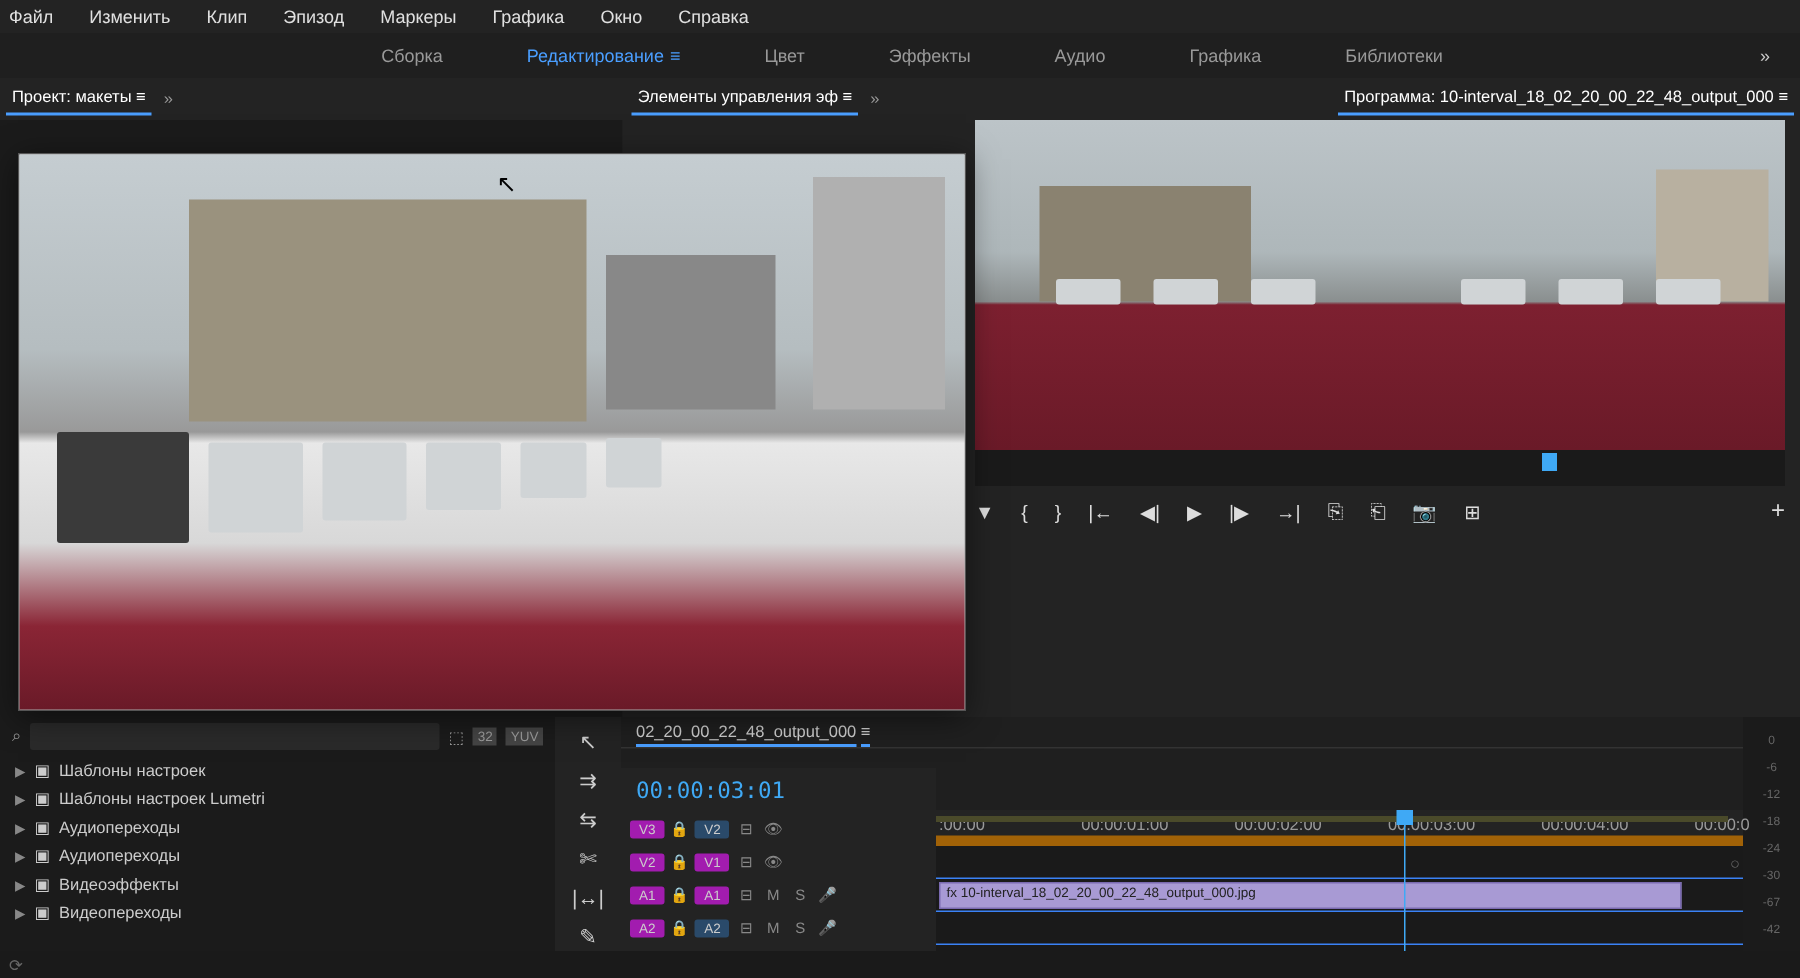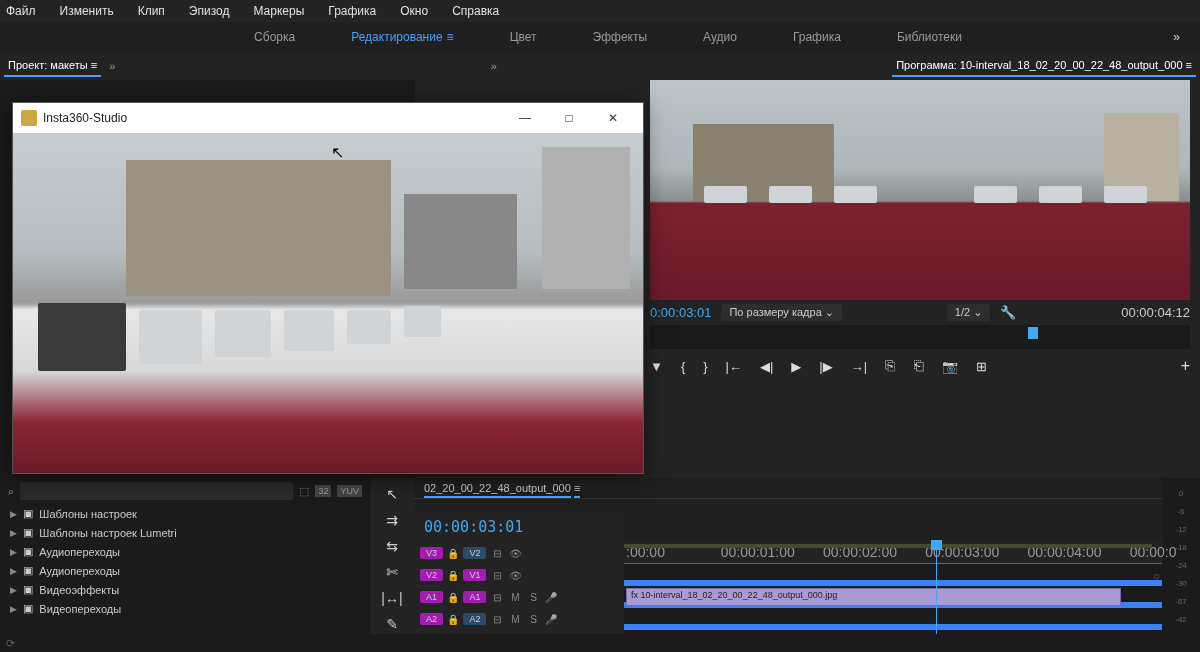--- a/index.html
+++ b/index.html
@@ -63,24 +63,24 @@
 .tl-body { flex: 1; display: flex; align-items: flex-end; }
 .tl-head { width: 210px; background: #232323; }
 .tl-tc { color: #3fa9f5; font-size: 15px; padding: 6px 10px; font-family: monospace; }
 .track-row { display: flex; align-items: center; height: 22px; padding: 0 6px; gap: 4px; font-size: 10px; color: #ccc; }
 .track-label { background: #2a4a6a; padding: 1px 6px; border-radius: 2px; font-size: 9px; }
 .track-label.sel { background: #a21caf; }
 .track-btn { color: #888; width: 14px; text-align: center; }
 .lock { color: #888; }
 
 .tl-tracks { flex: 1; position: relative; background: #1a1a1a; }
-.ruler { height: 24px; background: #232323; display: flex; font-size: 14px; color: #999; position: relative; border-bottom: 1px solid #a16207; }
+.ruler { height: 24px; background: #232323; display: flex; font-size: 11px; color: #999; position: relative; border-bottom: 7px solid #a16207; }
 .ruler div { position: absolute; top: 4px; }
 .ruler-bar { position: absolute; top: 16px; left: 0; right: 10px; height: 4px; background: #4a4a2a; }
-.track-lane { height: 22px; border-bottom: 6px solid #3b82f6; position: relative; }
+.track-lane { height: 22px; border-bottom: 1px solid #3b82f6; position: relative; }
 .clip { position: absolute; top: 2px; height: 18px; background: #a89ad4; border: 1px solid #7a6ab0; font-size: 9px; color: #222; padding: 1px 4px; overflow: hidden; white-space: nowrap; }
 .tl-playhead { position: absolute; top: 0; bottom: 0; width: 1px; background: #3fa9f5; left: 58%; }
 .tl-playhead::before { content: ''; position: absolute; top: 0; left: -5px; width: 11px; height: 10px; background: #3fa9f5; }
 
 .meters { width: 38px; background: #1b1b1b; display: flex; flex-direction: column; align-items: center; justify-content: space-around; font-size: 8px; color: #666; padding: 6px 0; }
 
 
 .float-win { position: absolute; left: 12px; top: 102px; width: 632px; height: 372px; background: #fff; border: 1px solid #555; box-shadow: 0 4px 20px rgba(0,0,0,0.5); display: flex; flex-direction: column; }
 .float-title { height: 30px; display: flex; align-items: center; padding: 0 8px; color: #222; font-size: 12px; background: #fff; }
 .float-title .ico { width: 16px; height: 16px; background: #c9a940; margin-right: 6px; border-radius: 2px; }
@@ -113,45 +113,39 @@
   <span class="ws">Аудио</span>
   <span class="ws">Графика</span>
   <span class="ws">Библиотеки</span>
   <span class="ws-more">»</span>
 </div>
 
 <div class="panel-headers">
   <span class="panel-tab active"><span>Проект: макеты</span> <span>≡</span></span>
   <span class="panel-menu">»</span>
   <span class="panel-spacer"></span>
+  <span class="panel-tab active" style="margin-left:20px"><span>Элементы управления эф</span> <span>≡</span></span>
   <span class="panel-menu">»</span>
   <span class="panel-spacer"></span>
   <span class="panel-tab active" style="margin-left:20px"><span>Программа: 10-interval_18_02_20_00_22_48_output_000</span> <span>≡</span></span>
 </div>
 
 <div class="main">
   <div class="left-col"></div>
   <div class="mid-col"></div>
   <div class="right-col">
     <div class="program-video">
       <div class="bldg" style="left:8%;top:20%;width:26%;height:35%"></div>
       <div class="bldg" style="right:2%;top:15%;width:14%;height:40%;background:#b8b0a0"></div>
       <div class="car" style="left:10%;width:8%;height:8%"></div>
       <div class="car" style="left:22%;width:8%;height:8%"></div>
       <div class="car" style="left:34%;width:8%;height:8%"></div>
       <div class="car" style="left:60%;width:8%;height:8%"></div>
       <div class="car" style="left:72%;width:8%;height:8%"></div>
       <div class="car" style="left:84%;width:8%;height:8%"></div>
-    </div>
-    <div class="program-controls">
-      <span>0:00:03:01</span>
-      <span class="fit"><span>По размеру кадра</span> <span>⌄</span></span>
-      <span class="fit" style="margin-left:auto"><span>1/2</span> <span>⌄</span></span>
-      <span class="wrench">🔧</span>
-      <span class="dur">00:00:04:12</span>
     </div>
     <div class="prog-scrub">
       <div class="playhead"></div>
     </div>
     <div class="transport">
       <span>▼</span>
       <span>{</span>
       <span>}</span>
       <span>|←</span>
       <span>◀|</span>
@@ -298,29 +292,20 @@
     <span>-42</span>
     <span>-∞ dB</span>
   </div>
 </div>
 
 <div class="status">
   <span>⟳</span>
 </div>
 
 <div class="float-win">
-  <div class="float-title">
-    <div class="ico"></div>
-    <span>Insta360-Studio</span>
-    <div class="win-btns">
-      <div>—</div>
-      <div>□</div>
-      <div>✕</div>
-    </div>
-  </div>
   <div class="float-body">
     <div class="bldg" style="left:18%;top:8%;width:42%;height:40%;background:#9a927e"></div>
     <div class="bldg" style="left:62%;top:18%;width:18%;height:28%;background:#888"></div>
     <div class="bldg" style="right:2%;top:4%;width:14%;height:42%;background:#b0b0b0"></div>
     <div class="car" style="left:4%;bottom:30%;width:14%;height:20%;background:#3a3a3a"></div>
     <div class="car" style="left:20%;bottom:32%;width:10%;height:16%"></div>
     <div class="car" style="left:32%;bottom:34%;width:9%;height:14%"></div>
     <div class="car" style="left:43%;bottom:36%;width:8%;height:12%"></div>
     <div class="car" style="left:53%;bottom:38%;width:7%;height:10%"></div>
     <div class="car" style="left:62%;bottom:40%;width:6%;height:9%"></div>

